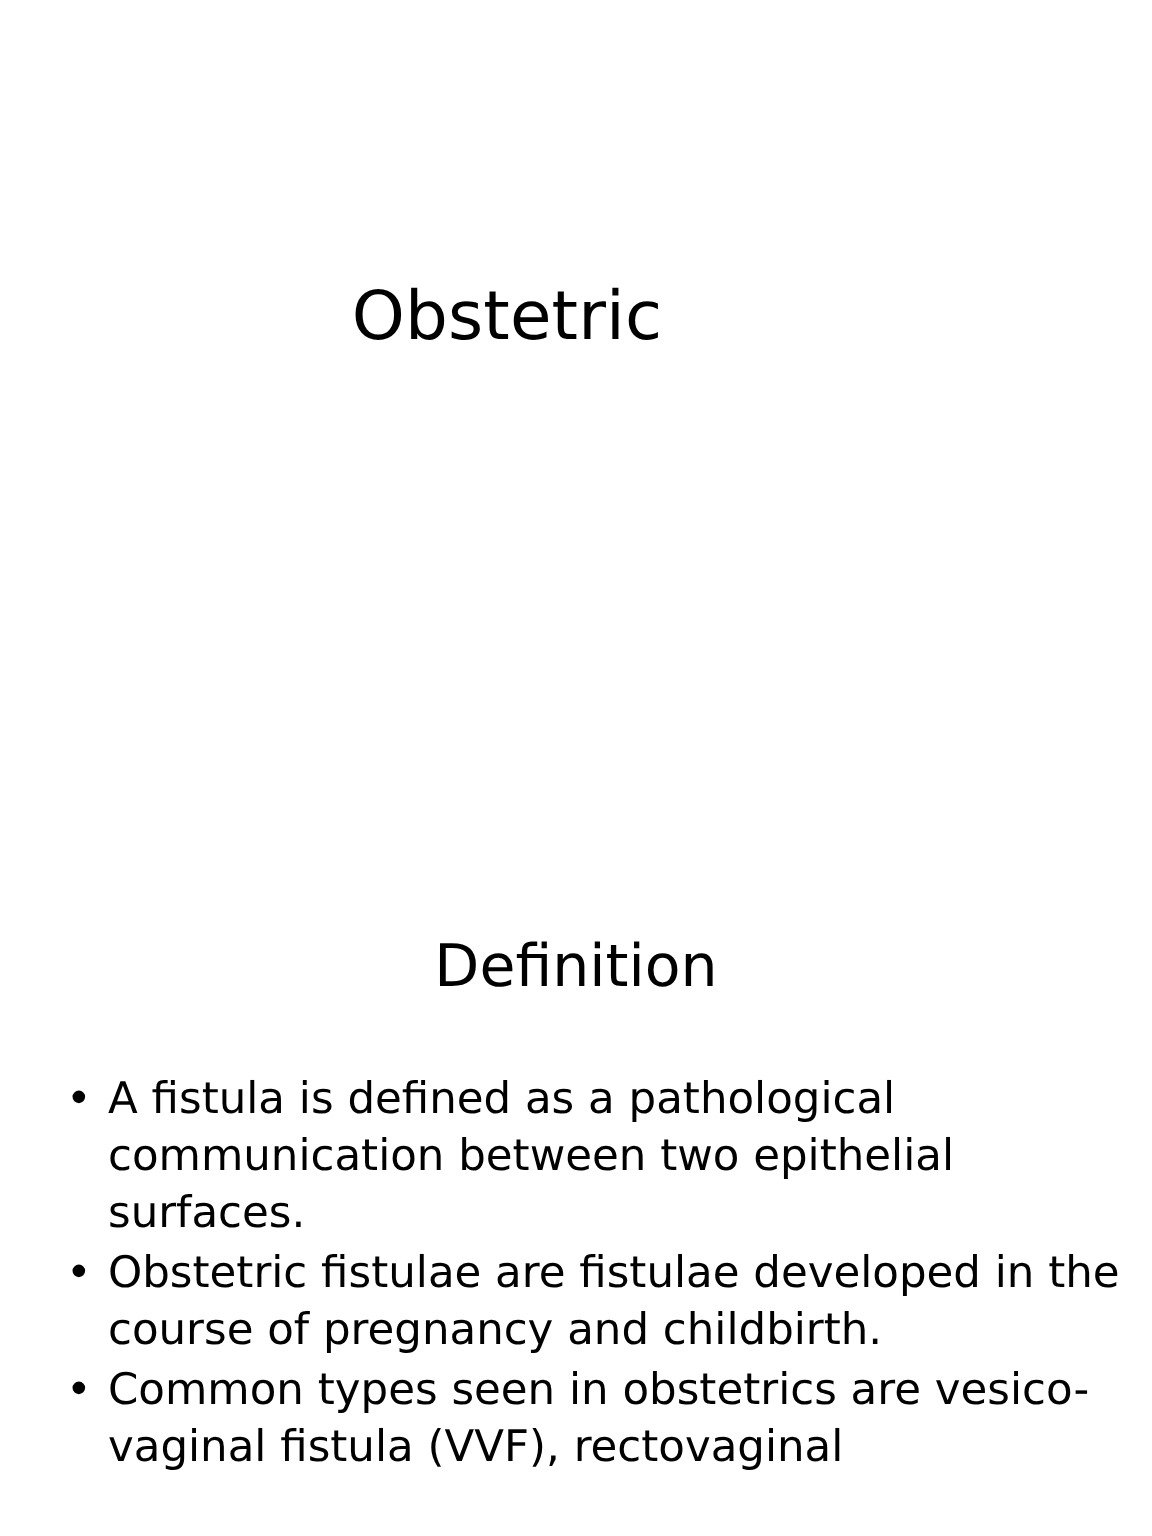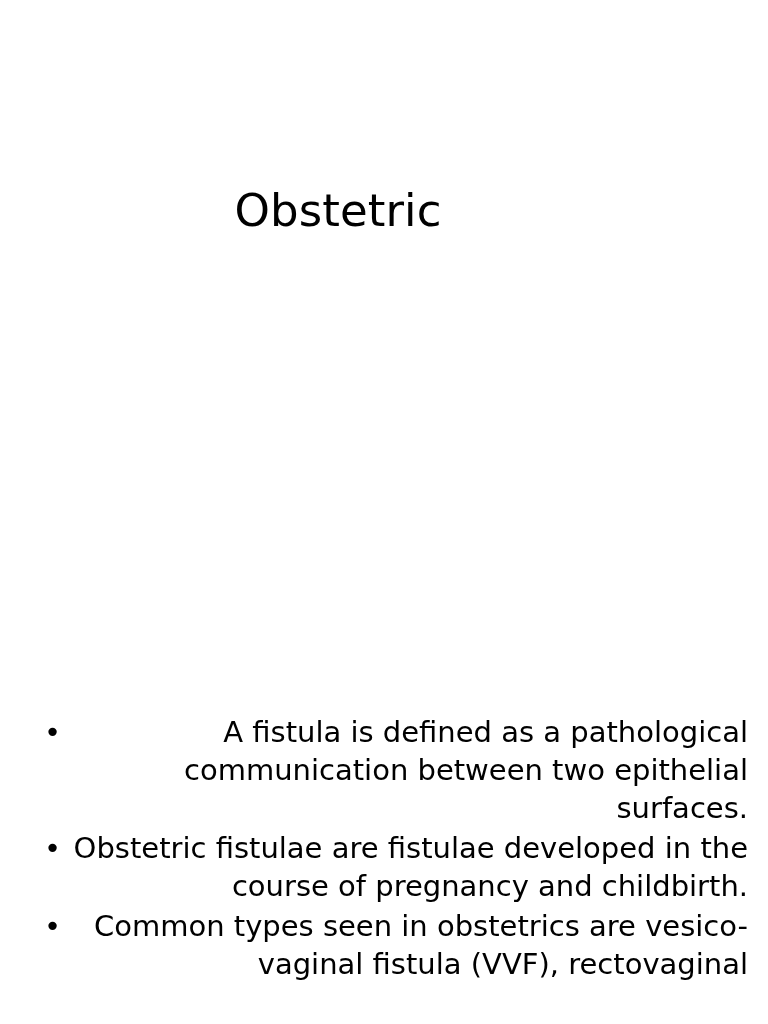--- a/index.html
+++ b/index.html
@@ -74,33 +74,34 @@
     line-height: 38px;
     text-align: left;
     color: #000000;
     user-select: none;
   }
   .bullet-text {
     flex: 1 1 auto;
     font-size: 29px;
     line-height: 38px;
     color: #000000;
-    text-align: right;
+    text-align: left;
     word-spacing: 0px;
   }
 </style>
 </head>
 <body>
 
 <div class="page">
 
   <div class="title-block">
     <div class="title-line">Obstetric</div>
   </div>
 
+  <div class="section-heading">Definition</div>
 
   <div class="bullets">
 
     <div class="bullet-item">
       <span class="bullet-marker">•</span>
       <span class="bullet-text">A fistula is defined as a pathological communication between two epithelial surfaces.</span>
     </div>
 
     <div class="bullet-item">
       <span class="bullet-marker">•</span>

